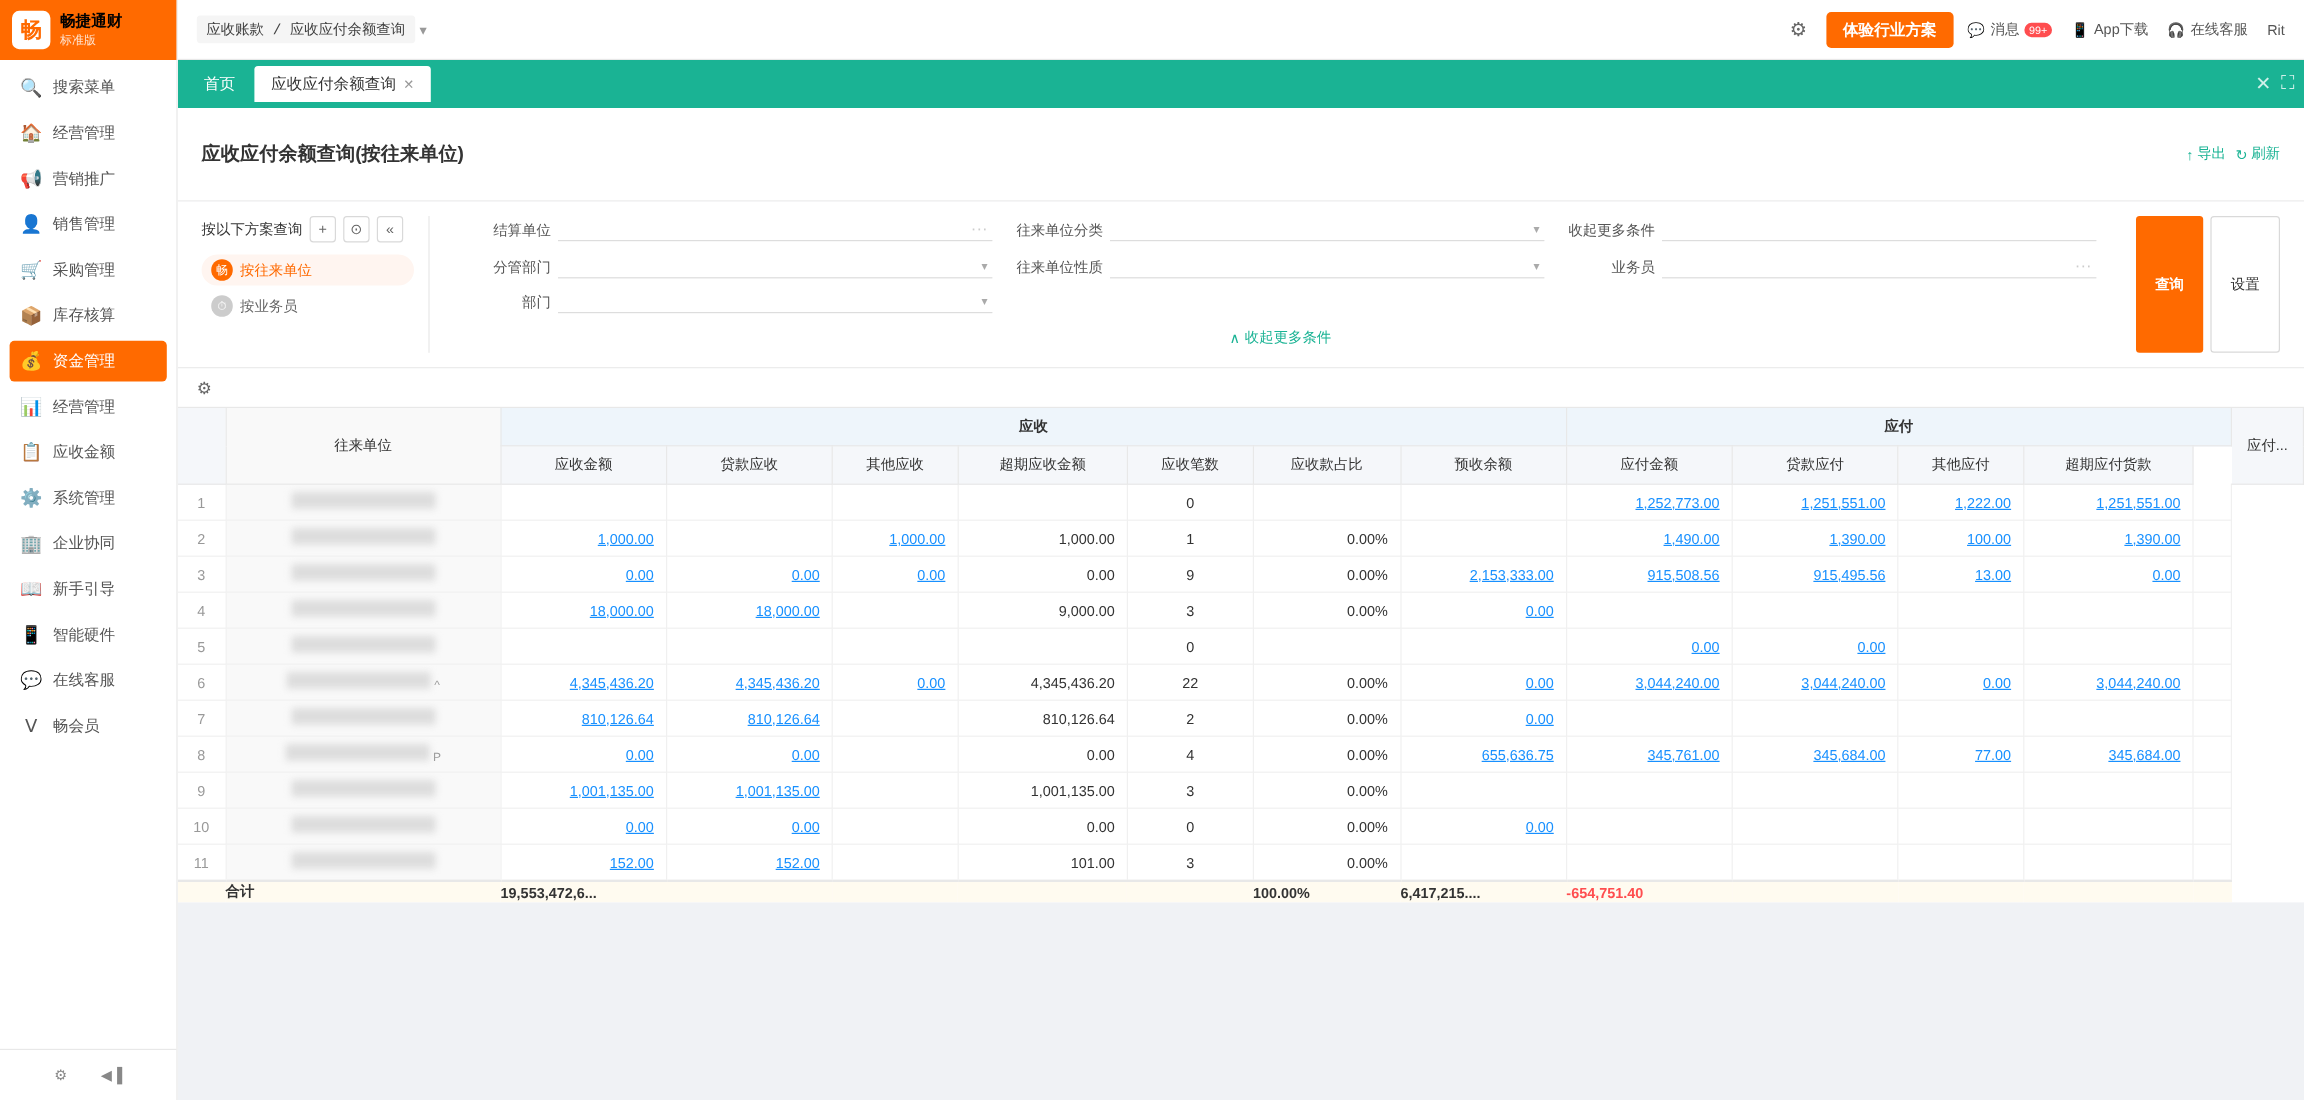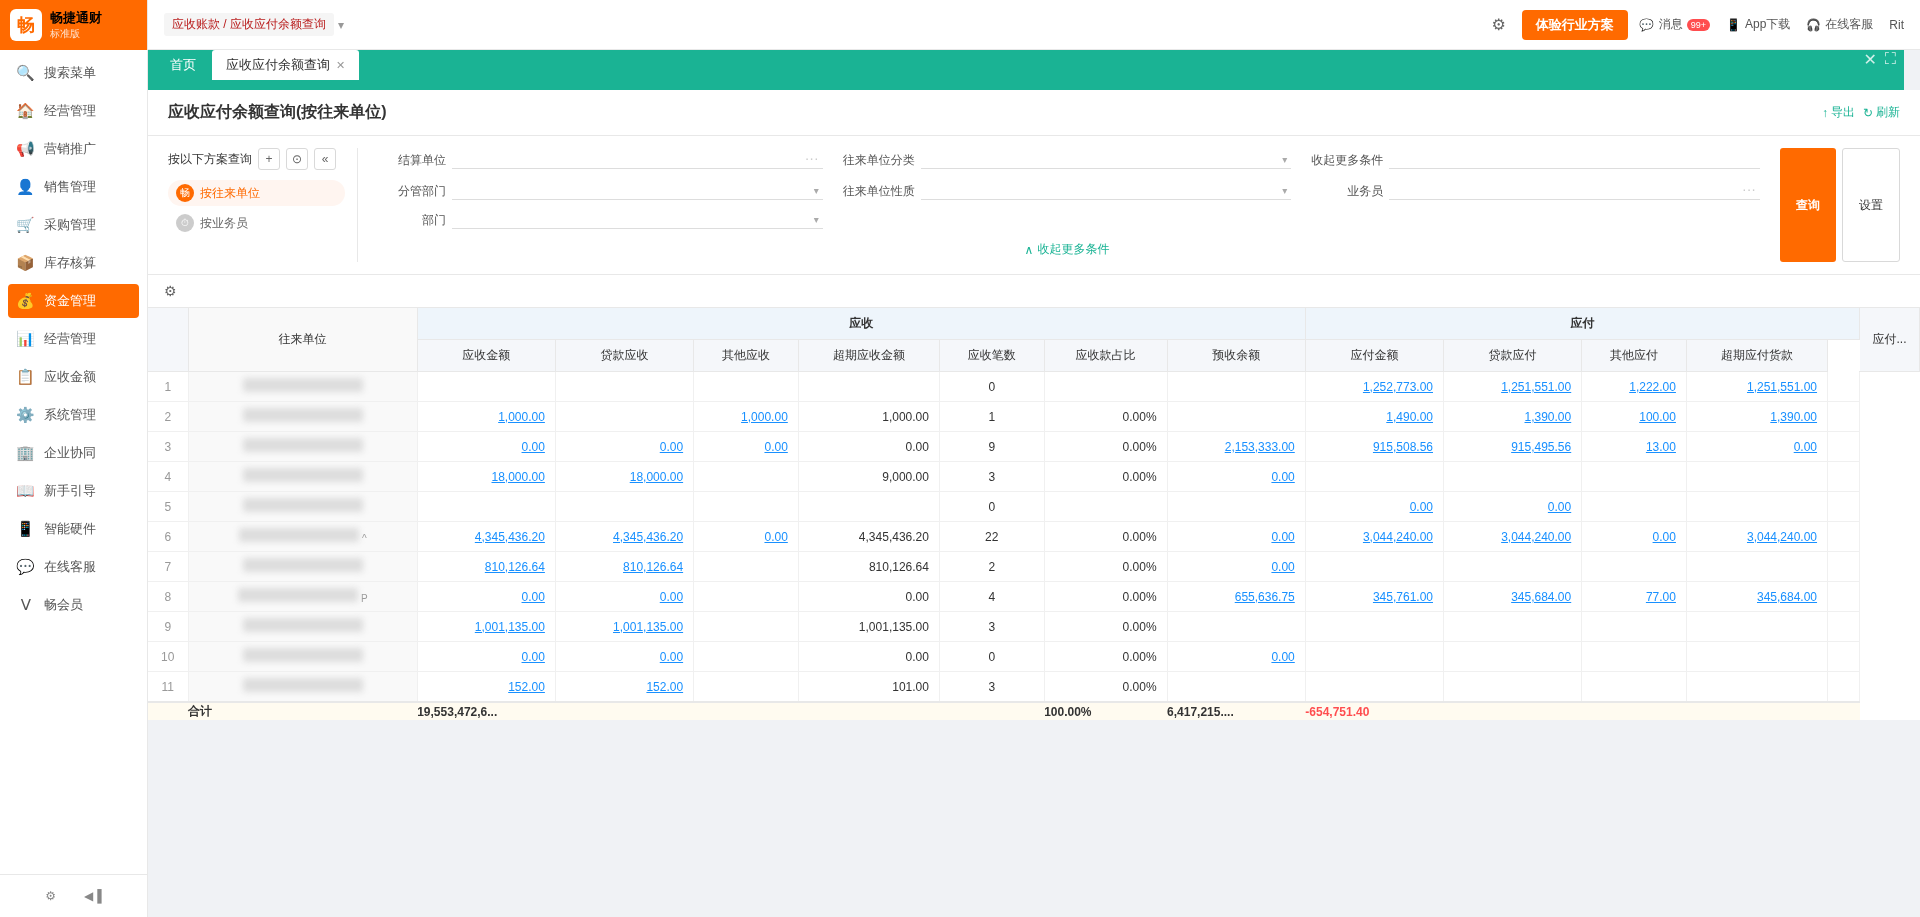--- a/index.html
+++ b/index.html
@@ -41,40 +41,40 @@
     }
     .header-right { display: flex; align-items: center; gap: 16px; margin-left: auto; }
     .header-msg { display: flex; align-items: center; gap: 4px; cursor: pointer; color: #555; font-size: 12px; position: relative; }
     .badge { position: absolute; top: -8px; right: -12px; background: #ff4d4f; color: #fff; font-size: 9px; padding: 1px 4px; border-radius: 8px; }
     .header-app { display: flex; align-items: center; gap: 4px; cursor: pointer; color: #555; font-size: 12px; }
     .header-service { display: flex; align-items: center; gap: 4px; cursor: pointer; color: #555; font-size: 12px; }
     .header-user { color: #555; font-size: 12px; cursor: pointer; }
 
     
     .tabbar {
-      position: fixed; left: 148px; right: 16px; top: 50px; height: 40px;
-      background: #1ab394; display: flex; align-items: flex-start; padding: 0 8px; z-index: 99; gap: 2px;
+      position: fixed; left: 148px; right: 0; top: 50px; height: 40px;
+      background: #1ab394; display: flex; align-items: center; padding: 0 8px; z-index: 99; gap: 2px;
     }
     .tab-item {
       padding: 6px 14px; cursor: pointer; color: rgba(255,255,255,0.8); font-size: 13px;
       border-radius: 3px 3px 0 0; display: flex; align-items: center; gap: 6px;
     }
     .tab-item.home { color: #fff; }
     .tab-item.active { background: #fff; color: #333; }
     .tab-close { font-size: 11px; color: #999; cursor: pointer; }
     .tabbar-right { margin-left: auto; display: flex; gap: 8px; }
     .tabbar-btn { color: rgba(255,255,255,0.8); cursor: pointer; font-size: 16px; }
 
     
     .main {
       position: fixed; left: 148px; right: 0; top: 90px; bottom: 0;
       background: #f0f2f5; overflow: auto;
     }
     .page-header {
-      background: #fff; padding: 12px 20px; display: flex; align-items: center; justify-content: space-between;
+      background: #fff; padding: 28px 20px; display: flex; align-items: center; justify-content: space-between;
       border-bottom: 1px solid #e8e8e8;
     }
     .page-title { font-size: 16px; font-weight: bold; color: #333; }
     .page-actions { display: flex; gap: 8px; }
     .btn-export { color: #1ab394; cursor: pointer; font-size: 12px; display: flex; align-items: center; gap: 3px; }
     .btn-refresh { color: #1ab394; cursor: pointer; font-size: 12px; display: flex; align-items: center; gap: 3px; }
 
     
     .filter-area {
       background: #fff; padding: 12px 20px; border-bottom: 1px solid #e8e8e8;
@@ -192,21 +192,21 @@
     </div>
   </div>
   <div class="sidebar-bottom">
     <div class="sidebar-bottom-btn">⚙</div>
     <div class="sidebar-bottom-btn">◀▐</div>
   </div>
 </div>
 
 <div class="header">
   <div class="header-breadcrumb">
-    <span style="color:#b91c1c;font-size:12px;background:#f5f5f5;padding:3px 8px;border-radius:3px;">应收账款 / 应收应付余额查询</span>
+    <span style="color:#404040;font-size:12px;background:#f5f5f5;padding:3px 8px;border-radius:3px;font-family:Liberation Mono, monospace;">应收账款 / 应收应付余额查询</span>
     <span style="color:#999;">▾</span>
   </div>
   <div class="header-settings">⚙</div>
   <button class="header-promo" style="border:none;">体验行业方案</button>
   <div class="header-right">
     <div class="header-msg">
       <span>💬</span>
       <span>消息</span>
       <span class="badge" style="position:relative;top:0;right:0;">99+</span>
     </div>
@@ -248,21 +248,21 @@
         <span>导出</span>
       </div>
       <div class="btn-refresh">
         <span>↻</span>
         <span>刷新</span>
       </div>
     </div>
   </div>
 
   <div class="filter-area">
-    <div style="display:flex;gap:4px;">
+    <div style="display:flex;gap:17px;">
 
       <div style="min-width:190px;border-right:1px solid #e8e8e8;padding-right:12px;margin-right:12px;">
         <div style="display:flex;align-items:center;gap:6px;margin-bottom:10px;">
           <span style="font-size:12px;color:#333;">按以下方案查询</span>
           <div class="filter-btn">+</div>
           <div class="filter-btn">⊙</div>
           <div class="filter-btn">«</div>
         </div>
         <div style="display:flex;flex-direction:column;gap:4px;">
           <div style="display:flex;align-items:center;gap:6px;padding:4px 8px;background:#fff5f0;border-radius:20px;cursor:pointer;">

